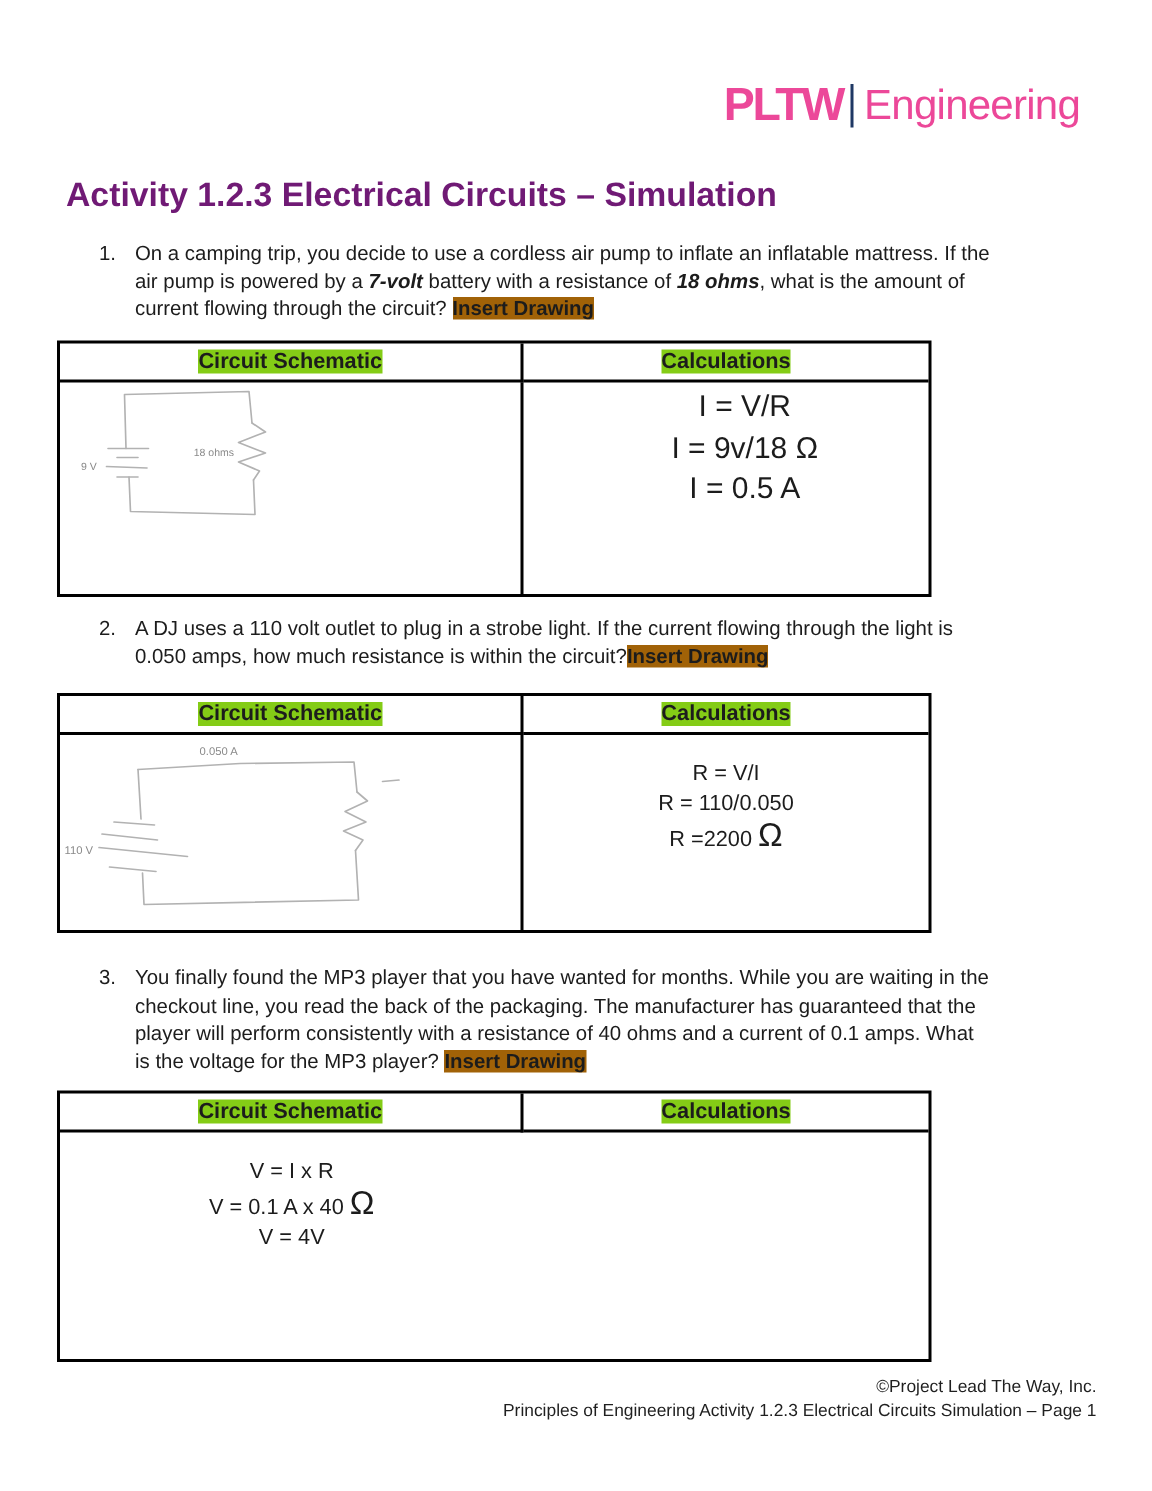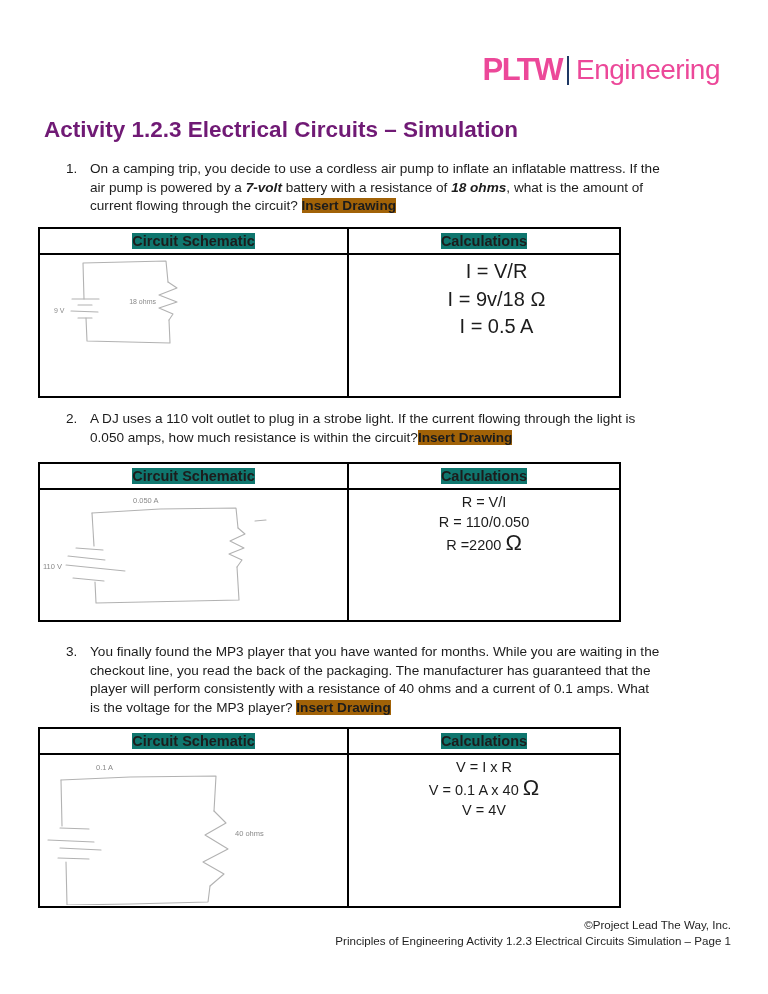--- a/index.html
+++ b/index.html
@@ -13,36 +13,36 @@
   .logo { position:absolute; top:52px; right:48px; display:flex; align-items:center; color:#ec4899; }
   .logo-brand { font-size:31px; font-weight:800; letter-spacing:-1.5px; }
   .logo-divider { width:2px; height:29px; background:#1f3864; margin:0 7px 0 5px; }
   .logo-division { font-size:28px; font-weight:400; letter-spacing:-0.5px; }
   
   .page-title { position:absolute; left:44px; top:117px; font-size:22.5px; font-weight:bold; color:#701a75; }
   
   .question { position:absolute; left:66px; width:690px; font-size:13.6px; line-height:18.5px; display:flex; }
   .q-number { width:24px; flex:none; }
   .bi { font-weight:bold; font-style:italic; }
-  .hl { background:#0f766e; }
+  .hl { background:#84cc16; }
   .hl-bold { background:#a16207; font-weight:bold; }
   #q1 { top:160px; } #q2 { top:410px; } #q3 { top:643px; }
   
   .wtable {
     position:absolute; left:38px; width:583px; background:#fff;
     border:2px solid #000; display:grid; grid-template-columns:309px 1fr; grid-template-rows:26px 1fr;
   }
   #table1 { top:227px; height:171px; }
   #table2 { top:462px; height:160px; }
   #table3 { top:727px; height:181px; }
   .th { display:flex; align-items:center; justify-content:center; font-weight:bold; font-size:14.5px; border-bottom:2px solid #000; }
   .col-left { border-right:2px solid #000; }
   .cell { overflow:hidden; }
   .calc-lg { font-size:20px; line-height:27.5px; text-align:center; padding-top:3px;margin-left:25px; }
-  .calc-sm { font-size:14.5px; line-height:20px; text-align:center; padding-top:2px; }
+  .calc-sm { font-size:14.5px; line-height:20px; text-align:center; padding-top:16px; }
   .omega-big { font-size:22px; line-height:1; }
   
   .sketch path { fill:none; stroke:#b2b2b2; stroke-width:1.1; stroke-linecap:round; stroke-linejoin:round; }
   .sketch text { fill:#8a8a8a; }
   .lbl7  { font-size:7px; }
   .lbl75 { font-size:7.5px; }
   
   .footer { position:absolute; top:917px; right:37px; text-align:right; font-size:11.6px; line-height:15.5px; color:#1f1f1f; }
 </style>
 </head>
@@ -141,34 +141,20 @@
     </div>
   </div>
 
   <div class="wtable" id="table3">
     <div class="th col-left">
         <span class="hl">Circuit Schematic</span>
       </div>
     <div class="th">
         <span class="hl">Calculations</span>
       </div>
-    <div class="cell col-left">
-      <svg class="sketch" width="307" height="150" viewBox="0 0 307 150">
-        <path d="M21,25 L90,22 L176,21 L174,56"></path>
-        <path d="M174,56 L186,68 L165,80 L188,94 L163,107 L184,119 L170,131"></path>
-        <path d="M170,131 L168,147 L90,149 L27,150 L26,107"></path>
-        <path d="M21,25 L22,71"></path>
-        <path d="M20,73 L49,74"></path>
-        <path d="M8,85 L54,87"></path>
-        <path d="M20,93 L61,95"></path>
-        <path d="M18,103 L49,104"></path>
-        <text class="lbl75" x="56" y="15">0.1 A</text>
-        <text class="lbl75" x="195" y="81">40 ohms</text>
-      </svg>
-    </div>
     <div class="cell calc-sm">
       <div>V = I x R</div>
       <div><span>V = 0.1 A x 40 </span><span class="omega-big">Ω</span></div>
       <div>V = 4V</div>
     </div>
   </div>
 
   <div class="footer">
     <div>©Project Lead The Way, Inc.</div>
     <div>Principles of Engineering Activity 1.2.3 Electrical Circuits Simulation – Page 1</div>

